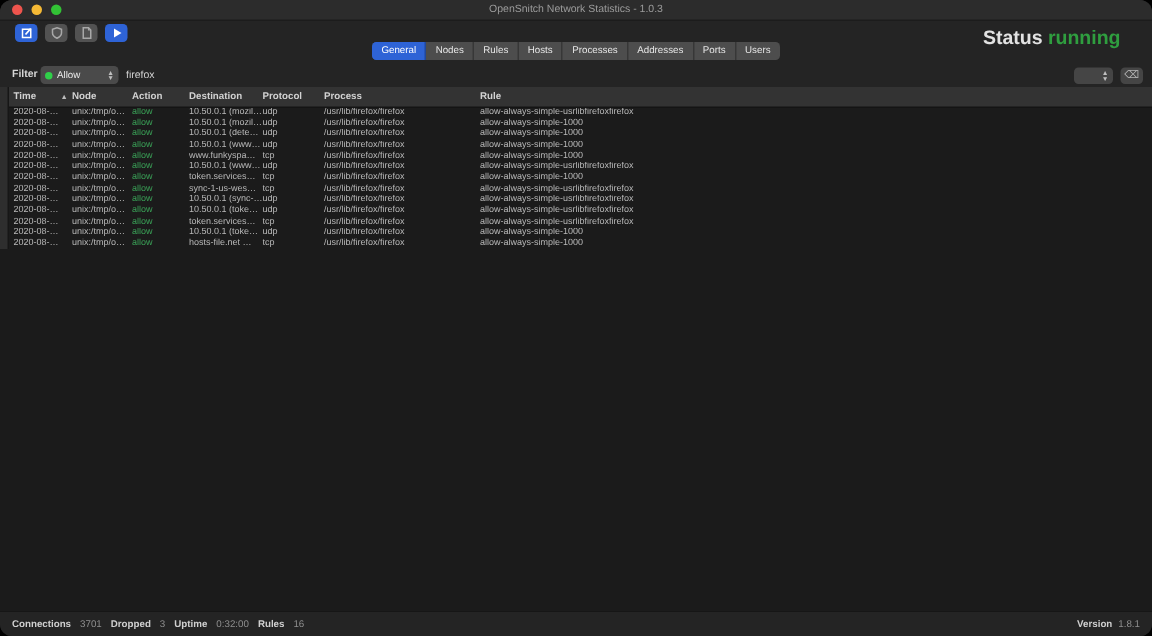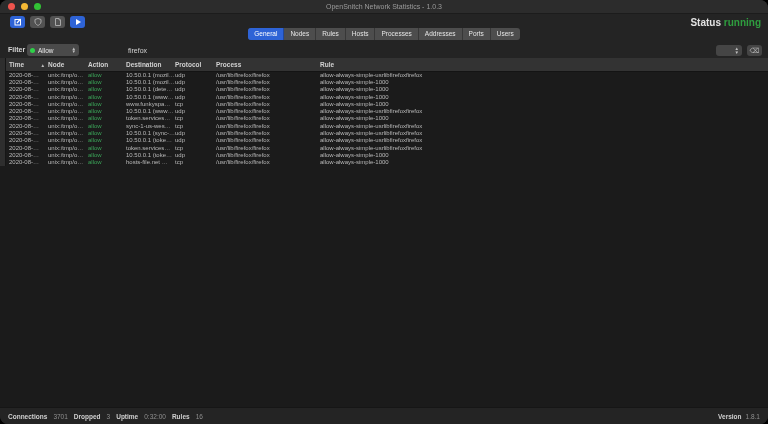--- a/index.html
+++ b/index.html
@@ -12,38 +12,38 @@
   .light{width:7px;height:7px;border-radius:50%;}
   .title{position:absolute;left:0;right:0;top:0;height:13px;line-height:13px;text-align:center;font-size:7px;color:#9b9b9b;}
 
   
   .header{position:absolute;left:0;top:14px;width:768px;height:28px;background:#242424;}
   .toolbar{position:absolute;left:10px;top:2px;display:flex;gap:5px;}
   .tbtn{width:15px;height:12px;border:none;border-radius:3px;display:flex;align-items:center;justify-content:center;padding:0;cursor:pointer;}
   .tbtn.blue{background:#2e63d6;}
   .tbtn.gray{background:#525252;}
   .tbtn svg{display:block;}
-  .status{position:absolute;right:7px;top:3px;font-size:10px;}
+  .status{position:absolute;right:21px;top:3px;font-size:13px;}
   .status .lbl{color:#e3e3e3;font-weight:bold;}
   .status .val{color:#2f9e3f;font-weight:bold;}
 
   .tabbar-wrap{position:absolute;left:0;top:14px;width:768px;display:flex;justify-content:center;}
   .tabbar{display:inline-flex;border-radius:3px;overflow:hidden;background:#4d4d4d;}
   .tab{padding:0 6px;height:12px;line-height:12px;font-size:6.5px;color:#e6e6e6;border-right:1px solid rgba(0,0,0,.28);cursor:pointer;white-space:nowrap;}
   .tab:last-child{border-right:none;}
   .tab.active{background:#2e63d6;color:#fff;}
 
   
   .filterrow{position:absolute;left:0;top:42px;width:768px;height:16px;background:#242424;}
   .flabel{position:absolute;left:8px;top:4px;font-size:7px;font-weight:bold;color:#d6d6d6;}
   .popup{position:absolute;left:27px;top:2px;width:52px;height:12px;background:#4a4a4a;border-radius:3px;display:flex;align-items:center;padding:0 3px;box-sizing:border-box;cursor:pointer;}
   .dot{width:5px;height:5px;border-radius:50%;background:#2fd049;margin-right:3px;}
   .popup .ptext{flex:1;font-size:6.5px;color:#eaeaea;}
   .arrows{display:flex;flex-direction:column;line-height:3.5px;font-size:4.5px;color:#c0c0c0;}
-  .qinput{position:absolute;left:84px;top:2px;width:560px;height:12px;background:transparent;border:none;outline:none;color:#d2d2d2;font-size:7px;font-family:"Liberation Sans",sans-serif;padding:0;margin-left:44px;}
+  .qinput{position:absolute;left:84px;top:2px;width:560px;height:12px;background:transparent;border:none;outline:none;color:#d2d2d2;font-size:7px;font-family:"Liberation Sans",sans-serif;padding:0;}
   .limit{position:absolute;left:716px;top:3px;width:26px;height:11px;background:#454545;border-radius:3px;display:flex;align-items:center;justify-content:flex-end;padding:0 3px;box-sizing:border-box;cursor:pointer;}
   .clearbtn{position:absolute;left:747px;top:3px;width:15px;height:11px;background:#454545;border:none;border-radius:3px;color:#b5b5b5;font-size:7px;line-height:11px;text-align:center;padding:0;cursor:pointer;}
 
   
   .table{position:absolute;left:0;top:58px;width:768px;height:349px;background:#1b1b1b;}
   .gutter{position:absolute;left:0;top:0;width:5px;height:108px;background:#2e2e2e;border-right:1px solid #161616;}
   .theadrow{position:absolute;left:6px;top:0;right:0;height:13px;background:#333333;border-bottom:1px solid #141414;display:flex;align-items:center;}
   .hcell{font-size:6.5px;font-weight:bold;color:#d2d2d2;white-space:nowrap;overflow:hidden;box-sizing:border-box;display:flex;align-items:center;cursor:pointer;}
   .sort{margin-left:auto;margin-right:4px;font-size:5px;color:#bdbdbd;}
   .tbody{position:absolute;left:6px;top:13px;right:0;}

